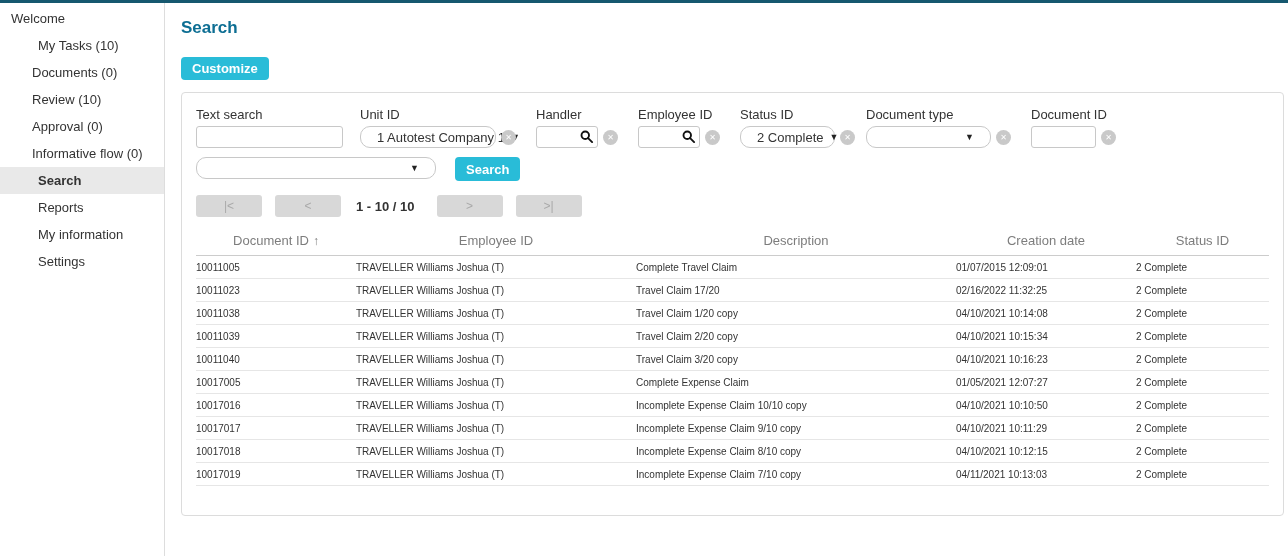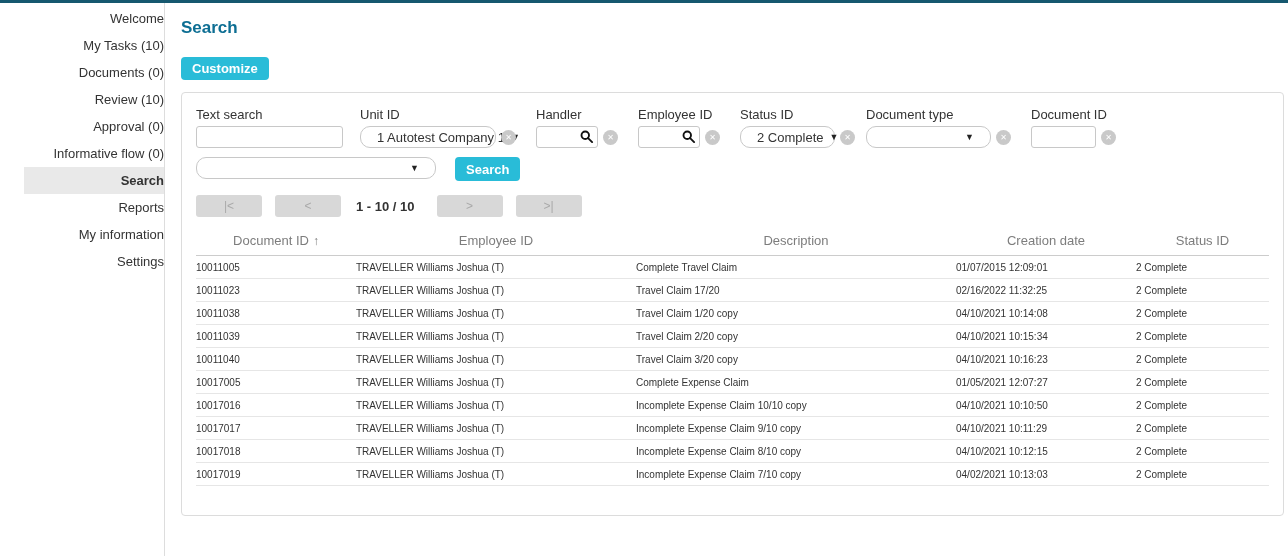--- a/index.html
+++ b/index.html
@@ -9,23 +9,23 @@
   html,body{margin:0;padding:0;}
   body{
     width:1288px;height:556px;overflow:hidden;background:#fff;color:#333;
     font-family:"Liberation Sans",sans-serif;font-size:13px;
   }
   .topbar{height:3px;background:var(--topbar);}
   .layout{display:flex;height:553px;}
 
   
   .sidebar{width:165px;min-width:165px;border-right:1px solid #ddd;padding-top:2px;}
-  .side-item{height:27px;line-height:27px;cursor:pointer;white-space:nowrap;text-align:right;}
+  .side-item{height:27px;line-height:27px;cursor:pointer;white-space:nowrap;}
   .side-item.lvl0{padding-left:11px;}
-  .side-item.lvl1{padding-left:25px;margin-left:24px;}
+  .side-item.lvl1{padding-left:38px;}
   .side-item.lvl2{padding-left:32px;}
   .side-item.active{background:var(--activebg);font-weight:bold;}
 
   
   .main{flex:1;padding:12px 5px 0 16px;position:relative;}
   .page-title{margin:2px 0 0;font-size:17px;line-height:21px;color:var(--title);font-weight:bold;}
   .customize-row{display:flex;justify-content:flex-start;margin-top:19px;}
   .btn-accent{
     background:var(--accent);color:#fff;border:none;border-radius:4px;height:23px;
     padding:0 11px;font:inherit;font-weight:bold;cursor:pointer;
@@ -309,21 +309,21 @@
           <td>10017018</td>
           <td>TRAVELLER Williams Joshua (T)</td>
           <td>Incomplete Expense Claim 8/10 copy</td>
           <td>04/10/2021 10:12:15</td>
           <td>2 Complete</td>
         </tr>
             <tr>
           <td>10017019</td>
           <td>TRAVELLER Williams Joshua (T)</td>
           <td>Incomplete Expense Claim 7/10 copy</td>
-          <td>04/02/2021 10:13:03</td>
+          <td>04/11/2021 10:13:03</td>
           <td>2 Complete</td>
         </tr>
           </tbody>
       </table>
 
     </section>
   </main>
 </div>
 
 </body></html>

